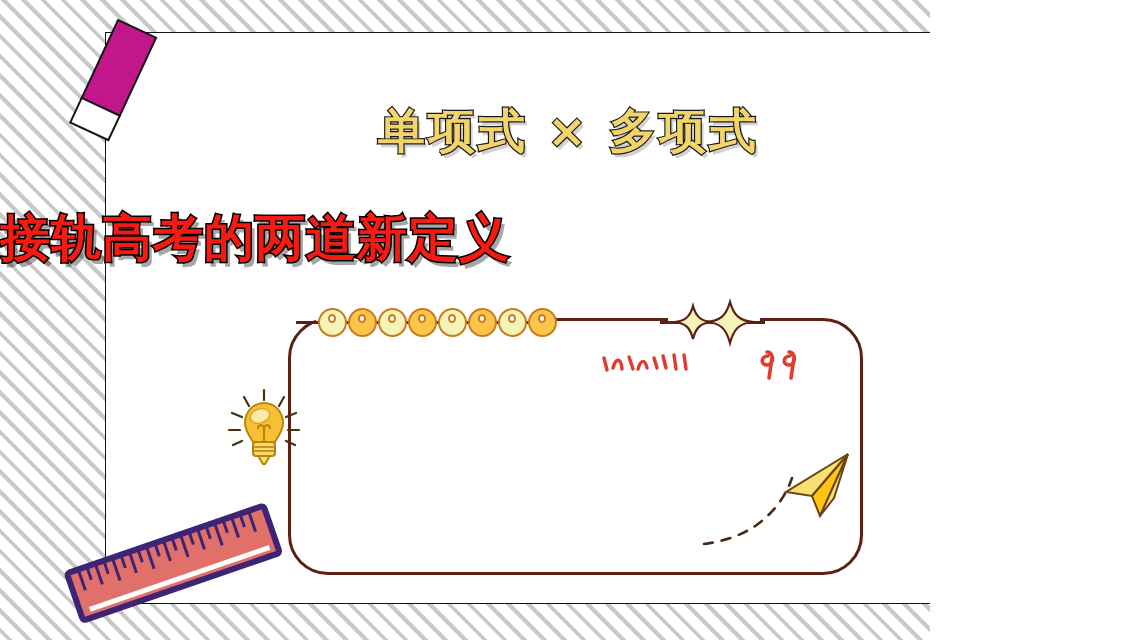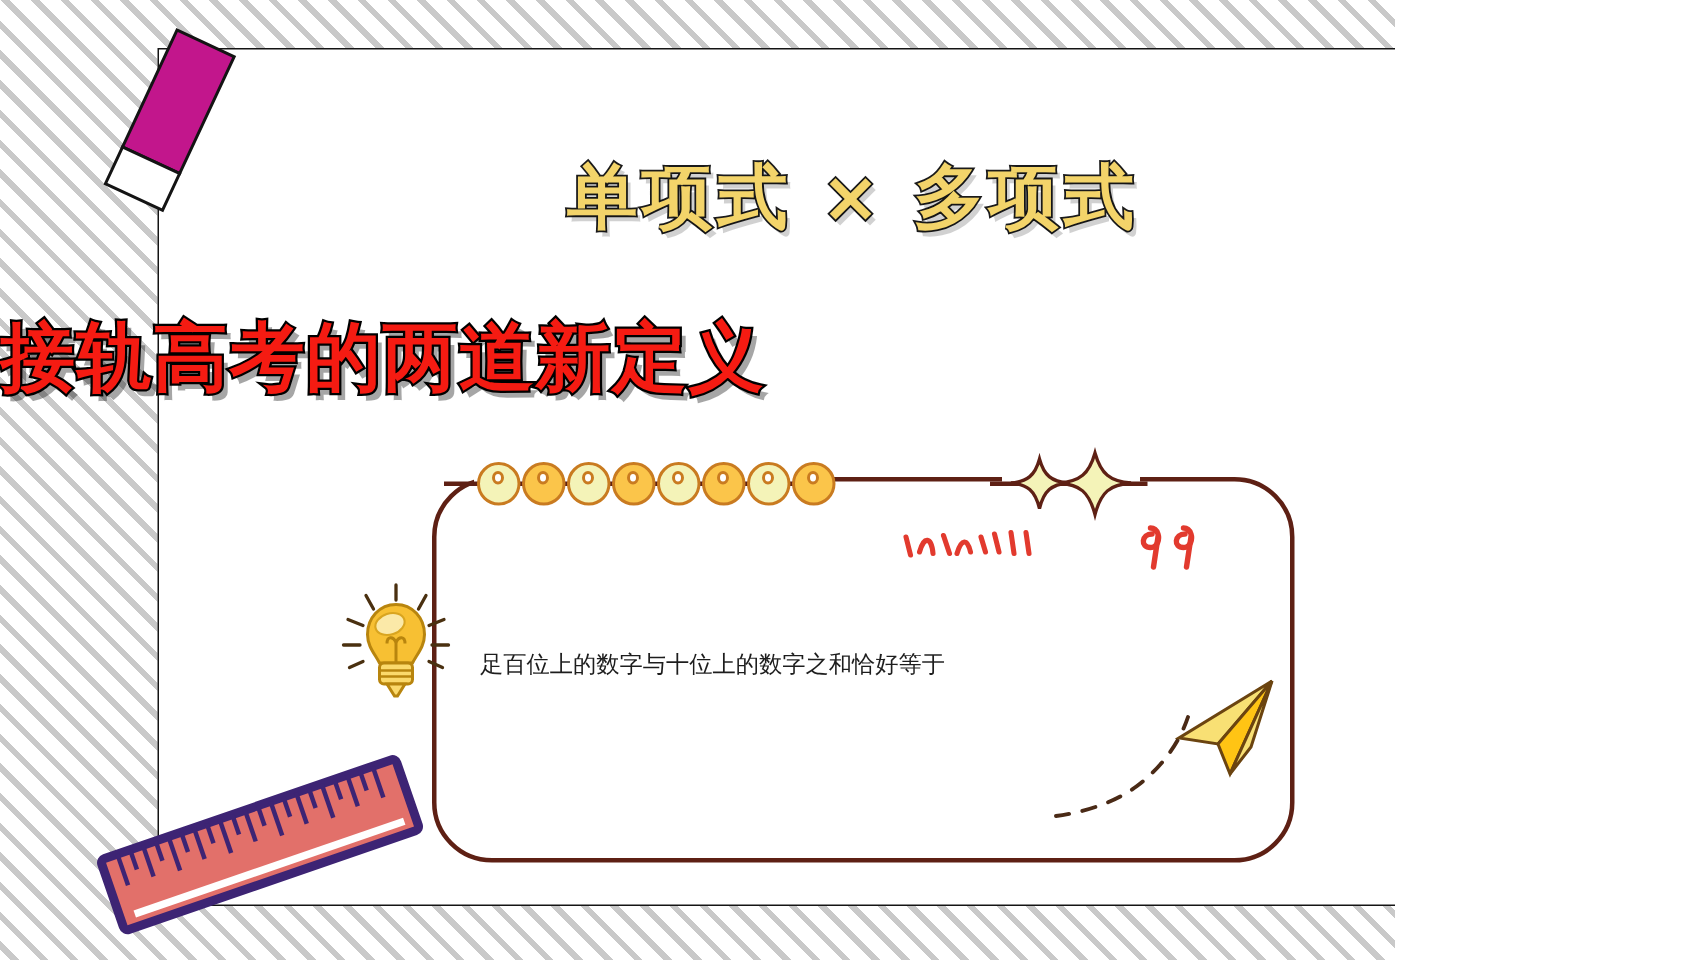--- a/index.html
+++ b/index.html
@@ -208,21 +208,20 @@
       <g stroke="#E23A2E" stroke-width="3.6" fill="none" stroke-linecap="round">
         <path d="M13 8 C6 8 5 17 12 17 C17 17 18 11 17 8 C16 5 14 4 12 4"></path>
         <path d="M17 10 L14 30"></path>
         <path d="M35 8 C28 8 27 17 34 17 C39 17 40 11 39 8 C38 5 36 4 34 4"></path>
         <path d="M39 10 L36 30"></path>
       </g>
     </svg>
   </div>
 
   <div id="problem-text">
-    <span class="ln">足百位上的数字与十位上的数字之和恰好等于</span>
     
     
     
     
   </div>
 
   <div id="plane">
     <svg width="165" height="110" viewBox="0 0 165 110">
       <path d="M4 104 C20 102 42 96 58 84 C74 72 86 56 92 38" fill="none" stroke="#4A2A16" stroke-width="2.6" stroke-dasharray="9 9" stroke-linecap="round"></path>
       <path d="M148 14 L86 52 L112 56 Z" fill="#F8E074" stroke="#6B4410" stroke-width="2"></path>

